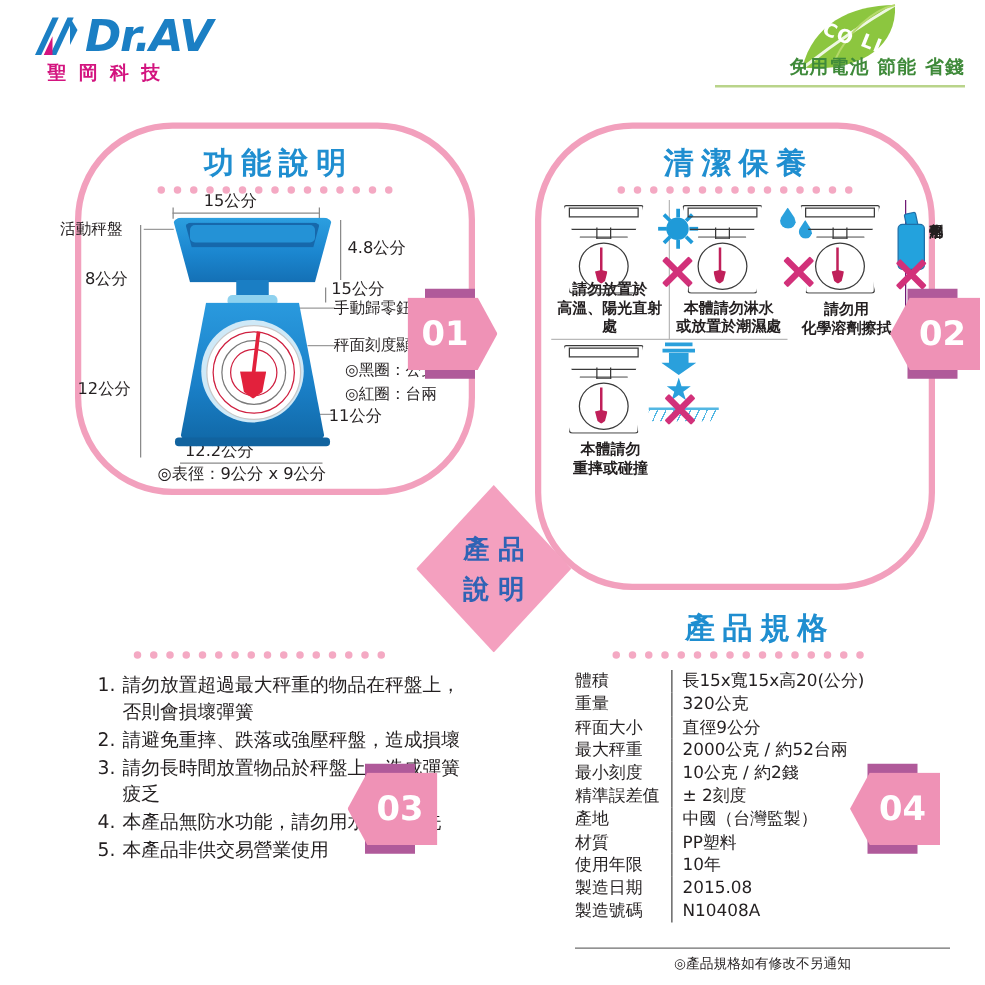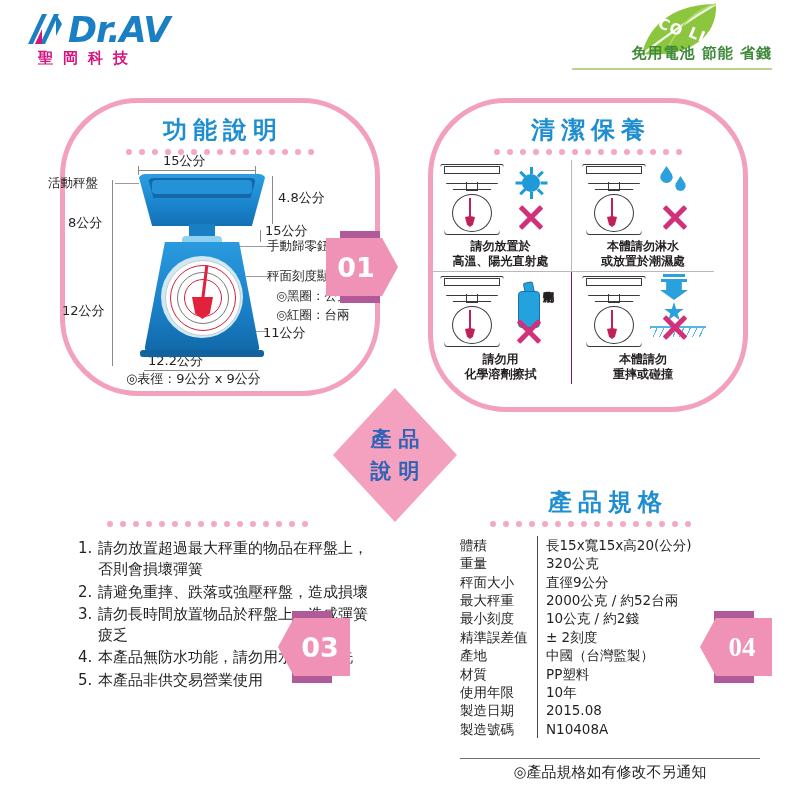--- a/index.html
+++ b/index.html
@@ -43,38 +43,38 @@
   .panel-title{
     position:absolute;left:0;right:0;text-align:center;
     color:#1f8ed0;font-weight:bold;font-size:24px;letter-spacing:6px;
     text-indent:6px;
   }
   .dotline{position:absolute;height:7px;display:flex;gap:7px;justify-content:center;align-items:center;}
   .dotline i{width:6px;height:6px;border-radius:50%;background:#f4a9c3;display:block;}
 
   
   #p1{left:60px;top:98px;width:320px;height:298px;}
-  #p2{left:428px;top:98px;width:320px;height:314px;}
+  #p2{left:428px;top:98px;width:320px;height:374px;}
   #p3{left:60px;top:480px;width:330px;height:290px;}
   #p4{left:440px;top:480px;width:330px;height:290px;}
 
   
   .badge{position:absolute;width:72px;height:58px;}
   .badge .fold{position:absolute;left:14px;top:-7px;width:40px;height:72px;background:#b05a9a;}
   .badge .ribbon{position:absolute;left:0;top:0;width:72px;height:58px;background:#ef92b6;
     clip-path:polygon(0% 50%, 22% 0%, 100% 0%, 100% 100%, 22% 100%);}
   .badge.right .ribbon{clip-path:polygon(0% 0%, 78% 0%, 100% 50%, 78% 100%, 0% 100%);}
   .badge .num{position:absolute;left:0;top:0;width:72px;height:58px;
     display:flex;align-items:center;justify-content:center;
     color:#ffffff;font-size:27px;font-weight:bold;padding-left:12px;box-sizing:border-box;}
   .badge.right .num{padding-left:0;padding-right:12px;}
   #b1{left:326px;top:238px;}
   #b2{left:712px;top:238px;}
   #b3{left:278px;top:618px;}
-  #b4{left:700px;top:618px;font-family:Liberation Serif, serif;}
+  #b4{left:680px;top:618px;}
 
   
   .diamond{position:absolute;left:333px;top:388px;width:124px;height:134px;}
   .diamond .shape{position:absolute;inset:0;background:#f4a0bf;
     clip-path:polygon(50% 0%, 100% 50%, 50% 100%, 0% 50%);}
   .diamond .dtext{position:absolute;inset:0;display:flex;flex-direction:column;
     align-items:center;justify-content:center;gap:4px;}
   .diamond .dtext span{color:#2f63b5;font-size:21px;font-weight:bold;letter-spacing:7px;text-indent:7px;}
 
   
@@ -116,22 +116,22 @@
     border:1px solid #cf2040;}
   .needle{position:absolute;left:35px;top:4px;width:3px;height:36px;background:#e2213c;
     transform-origin:50% 100%;transform:rotate(7deg);}
   .needle-tail{position:absolute;left:26px;top:36px;width:21px;height:22px;background:#e2213c;
     clip-path:polygon(50% 0%,100% 0%,85% 75%,50% 100%,15% 75%,0% 0%);}
   .foot{position:absolute;left:8px;top:176px;width:124px;height:7px;background:#11639f;border-radius:3px;}
 
   
   #p2 .title{top:16px;}
   #p2 .dots{top:50px;left:30px;right:30px;}
-  .quad{position:absolute;left:2px;top:62px;width:284px;height:224px;
-    display:grid;grid-template-columns:1fr 1fr;grid-template-rows:1fr 1fr;}
+  .quad{position:absolute;left:13px;top:62px;width:284px;height:224px;
+    display:grid;grid-template-columns:1fr 1fr 1fr;grid-template-rows:1fr 1fr;}
   .qcell{position:relative;display:flex;flex-direction:column;align-items:center;justify-content:flex-end;
     padding-bottom:2px;box-sizing:border-box;}
   .qcell.tl{border-right:1px solid #b9b9b9;border-bottom:1px solid #b9b9b9;}
   .qcell.tr{border-bottom:1px solid #b9b9b9;}
   .qcell.bl{border-right:1px solid #701a75;}
   .qcap{font-size:12px;color:#231f20;line-height:1.25;text-align:center;font-weight:bold;}
   .qart{position:absolute;left:0;top:2px;width:100%;height:74px;}
 
   .lscale{position:absolute;left:8px;top:0;width:70px;height:74px;}
   .lscale .lt{position:absolute;left:2px;top:2px;width:62px;height:18px;
@@ -190,21 +190,21 @@
   
   #p4 .title{top:6px;}
   #p4 .dots{top:40px;left:22px;right:52px;}
   .spec{position:absolute;left:20px;top:56px;width:300px;}
   .srow{display:flex;align-items:baseline;font-size:13.5px;color:#231f20;line-height:1.36;}
   .srow .k{width:78px;flex:none;display:flex;justify-content:space-between;
     border-right:1.5px solid #4a4a4a;padding-right:6px;margin-right:8px;box-sizing:border-box;}
   .srow .k span{display:block;}
   .srow .v{flex:1;white-space:nowrap;}
   .specfoot{position:absolute;left:20px;top:278px;width:300px;text-align:center;
-    font-size:15px;color:#231f20;border-top:1.5px solid #6f6f6f;padding-top:4px;}
+    font-size:11px;color:#231f20;border-top:1.5px solid #6f6f6f;padding-top:4px;}
 </style>
 </head>
 <body>
 
 <div class="root">
 
   <div class="header">
 
     <div class="logo">
       <div class="logo-mark">
@@ -570,20 +570,25 @@
       </div>
     </div>
     <div class="specfoot">◎產品規格如有修改不另通知</div>
   </div>
 
   <div class="badge right" id="b1">
     <div class="fold"></div>
     <div class="ribbon"></div>
     <div class="num">01</div>
   </div>
+  <div class="badge" id="b2">
+    <div class="fold"></div>
+    <div class="ribbon"></div>
+    <div class="num">02</div>
+  </div>
   <div class="badge" id="b3">
     <div class="fold"></div>
     <div class="ribbon"></div>
     <div class="num">03</div>
   </div>
   <div class="badge" id="b4">
     <div class="fold"></div>
     <div class="ribbon"></div>
     <div class="num">04</div>
   </div>

